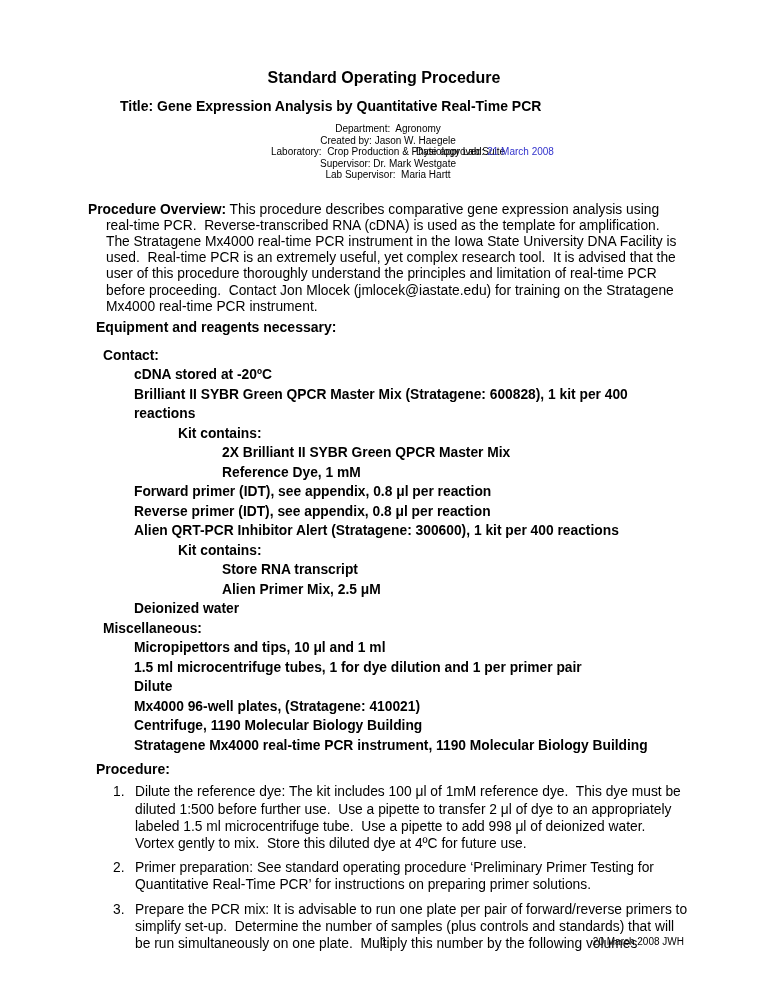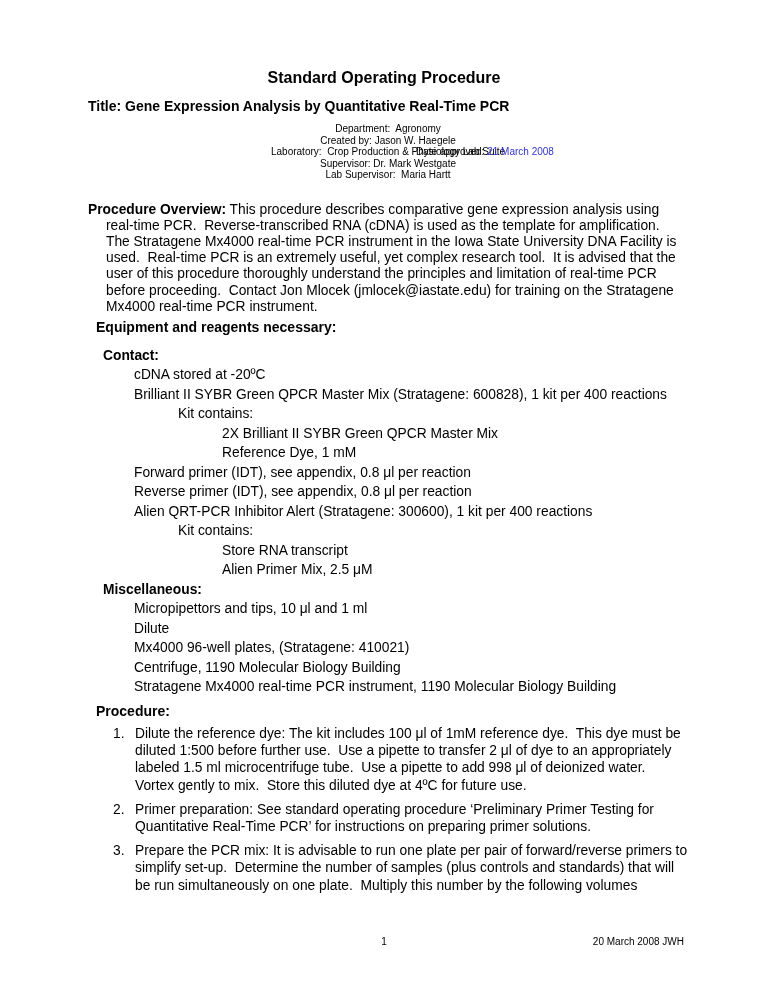--- a/index.html
+++ b/index.html
@@ -7,41 +7,41 @@
   .page {
     width: 768px; height: 994px; position: relative; overflow: hidden;
     background: #ffffff; color: #000000;
     font-family: "Liberation Sans", "DejaVu Sans", sans-serif;
   }
   .doc-title {
     margin: 0; padding-top: 68px; text-align: center;
     font-size: 16px; font-weight: bold; line-height: 19px;
   }
   .doc-subtitle {
-    margin: 11px 80px 0 88px;
+    margin: 11px 80px 0 120px;
     font-size: 14px; font-weight: bold; line-height: 17px;
   }
   .meta {
     position: relative; margin: 8px 80px 0 88px;
     font-size: 10px; line-height: 11.5px;
   }
   .meta-line { white-space: pre-wrap; text-align: center; }
   .meta-date { position: absolute; left: 328px; top: 23px; white-space: nowrap; }
   .date-value { color: #3333cc; }
   .overview {
     margin: 21px 80px 0 88px; font-size: 13.8px; line-height: 16.2px;
     padding-left: 18px; text-indent: -18px; white-space: pre-wrap;
   }
   .overview .lead { font-weight: bold; }
   .section-heading {
     margin: 4px 0 0 88px; font-size: 14px; font-weight: bold; line-height: 17px; padding-left: 8px;
   }
   .section-heading.proc { margin-top: 6px; }
   .eq { margin: 10px 80px 0 88px; font-size: 13.8px; }
-  .eq-line { line-height: 19.5px; white-space: pre-wrap; }
+  .eq-line { line-height: 19.5px; white-space: pre-wrap; font-weight: bold; }
   .eq-line.h  { font-weight: bold; padding-left: 15px; }
   .eq-line.i1 { padding-left: 46px; }
   .eq-line.i2 { padding-left: 90px; }
   .eq-line.i3 { padding-left: 134px; }
   .steps { margin: 5px 80px 0 88px; }
   .step {
     position: relative; padding-left: 47px; font-size: 13.8px;
     line-height: 17.2px; margin-bottom: 7px; white-space: pre-wrap;
   }
   .step-num { position: absolute; left: 25px; top: 0; }
@@ -98,25 +98,27 @@
       <div class="eq-line i1">Reverse primer (IDT), see appendix, 0.8 μl per reaction</div>
 
       <div class="eq-line i1">Alien QRT-PCR Inhibitor Alert (Stratagene: 300600), 1 kit per 400 reactions</div>
 
       <div class="eq-line i2">Kit contains:</div>
 
       <div class="eq-line i3">Store RNA transcript</div>
 
       <div class="eq-line i3">Alien Primer Mix, 2.5 μM</div>
 
+      <div class="eq-line i1">Deionized water</div>
 
       <div class="eq-line h">Miscellaneous:</div>
 
       <div class="eq-line i1">Micropipettors and tips, 10 μl and 1 ml</div>
 
+      <div class="eq-line i1">1.5 ml microcentrifuge tubes, 1 for dye dilution and 1 per primer pair</div>
 
       <div class="eq-line i1">Dilute</div>
 
       <div class="eq-line i1">Mx4000 96-well plates, (Stratagene: 410021)</div>
 
       <div class="eq-line i1">Centrifuge, 1190 Molecular Biology Building</div>
 
       <div class="eq-line i1">Stratagene Mx4000 real-time PCR instrument, 1190 Molecular Biology Building</div>
     </div>
 

